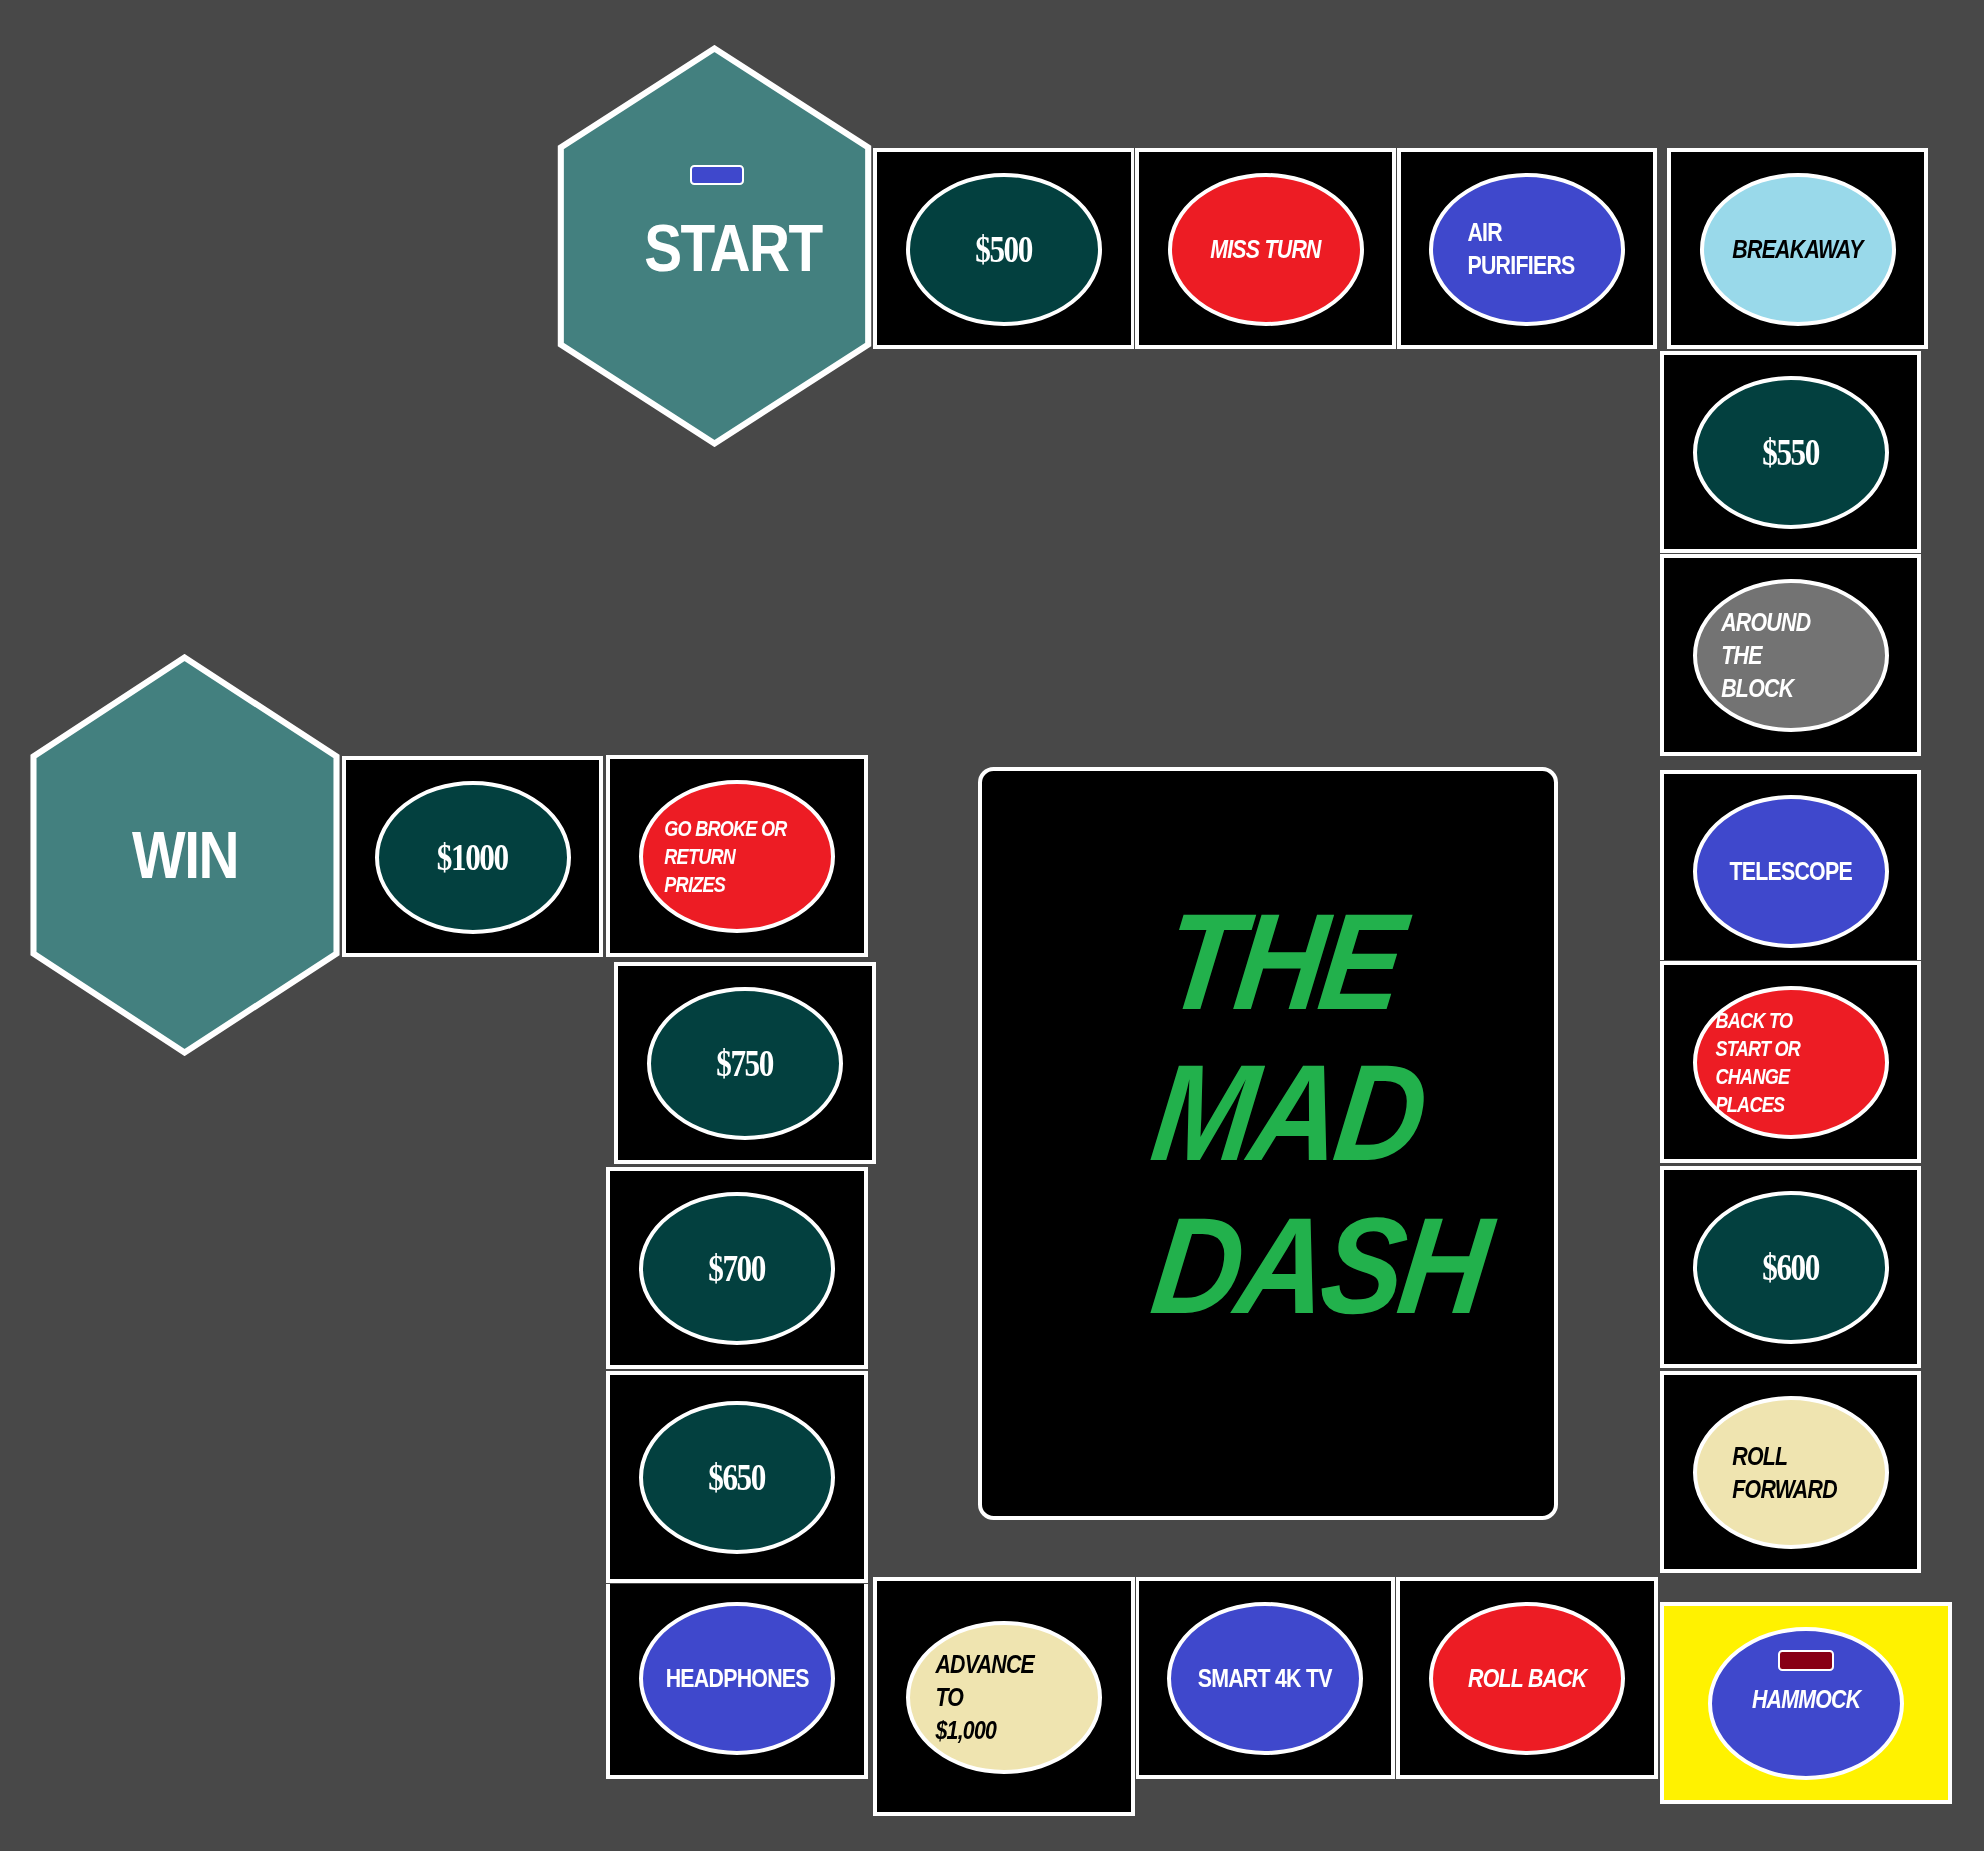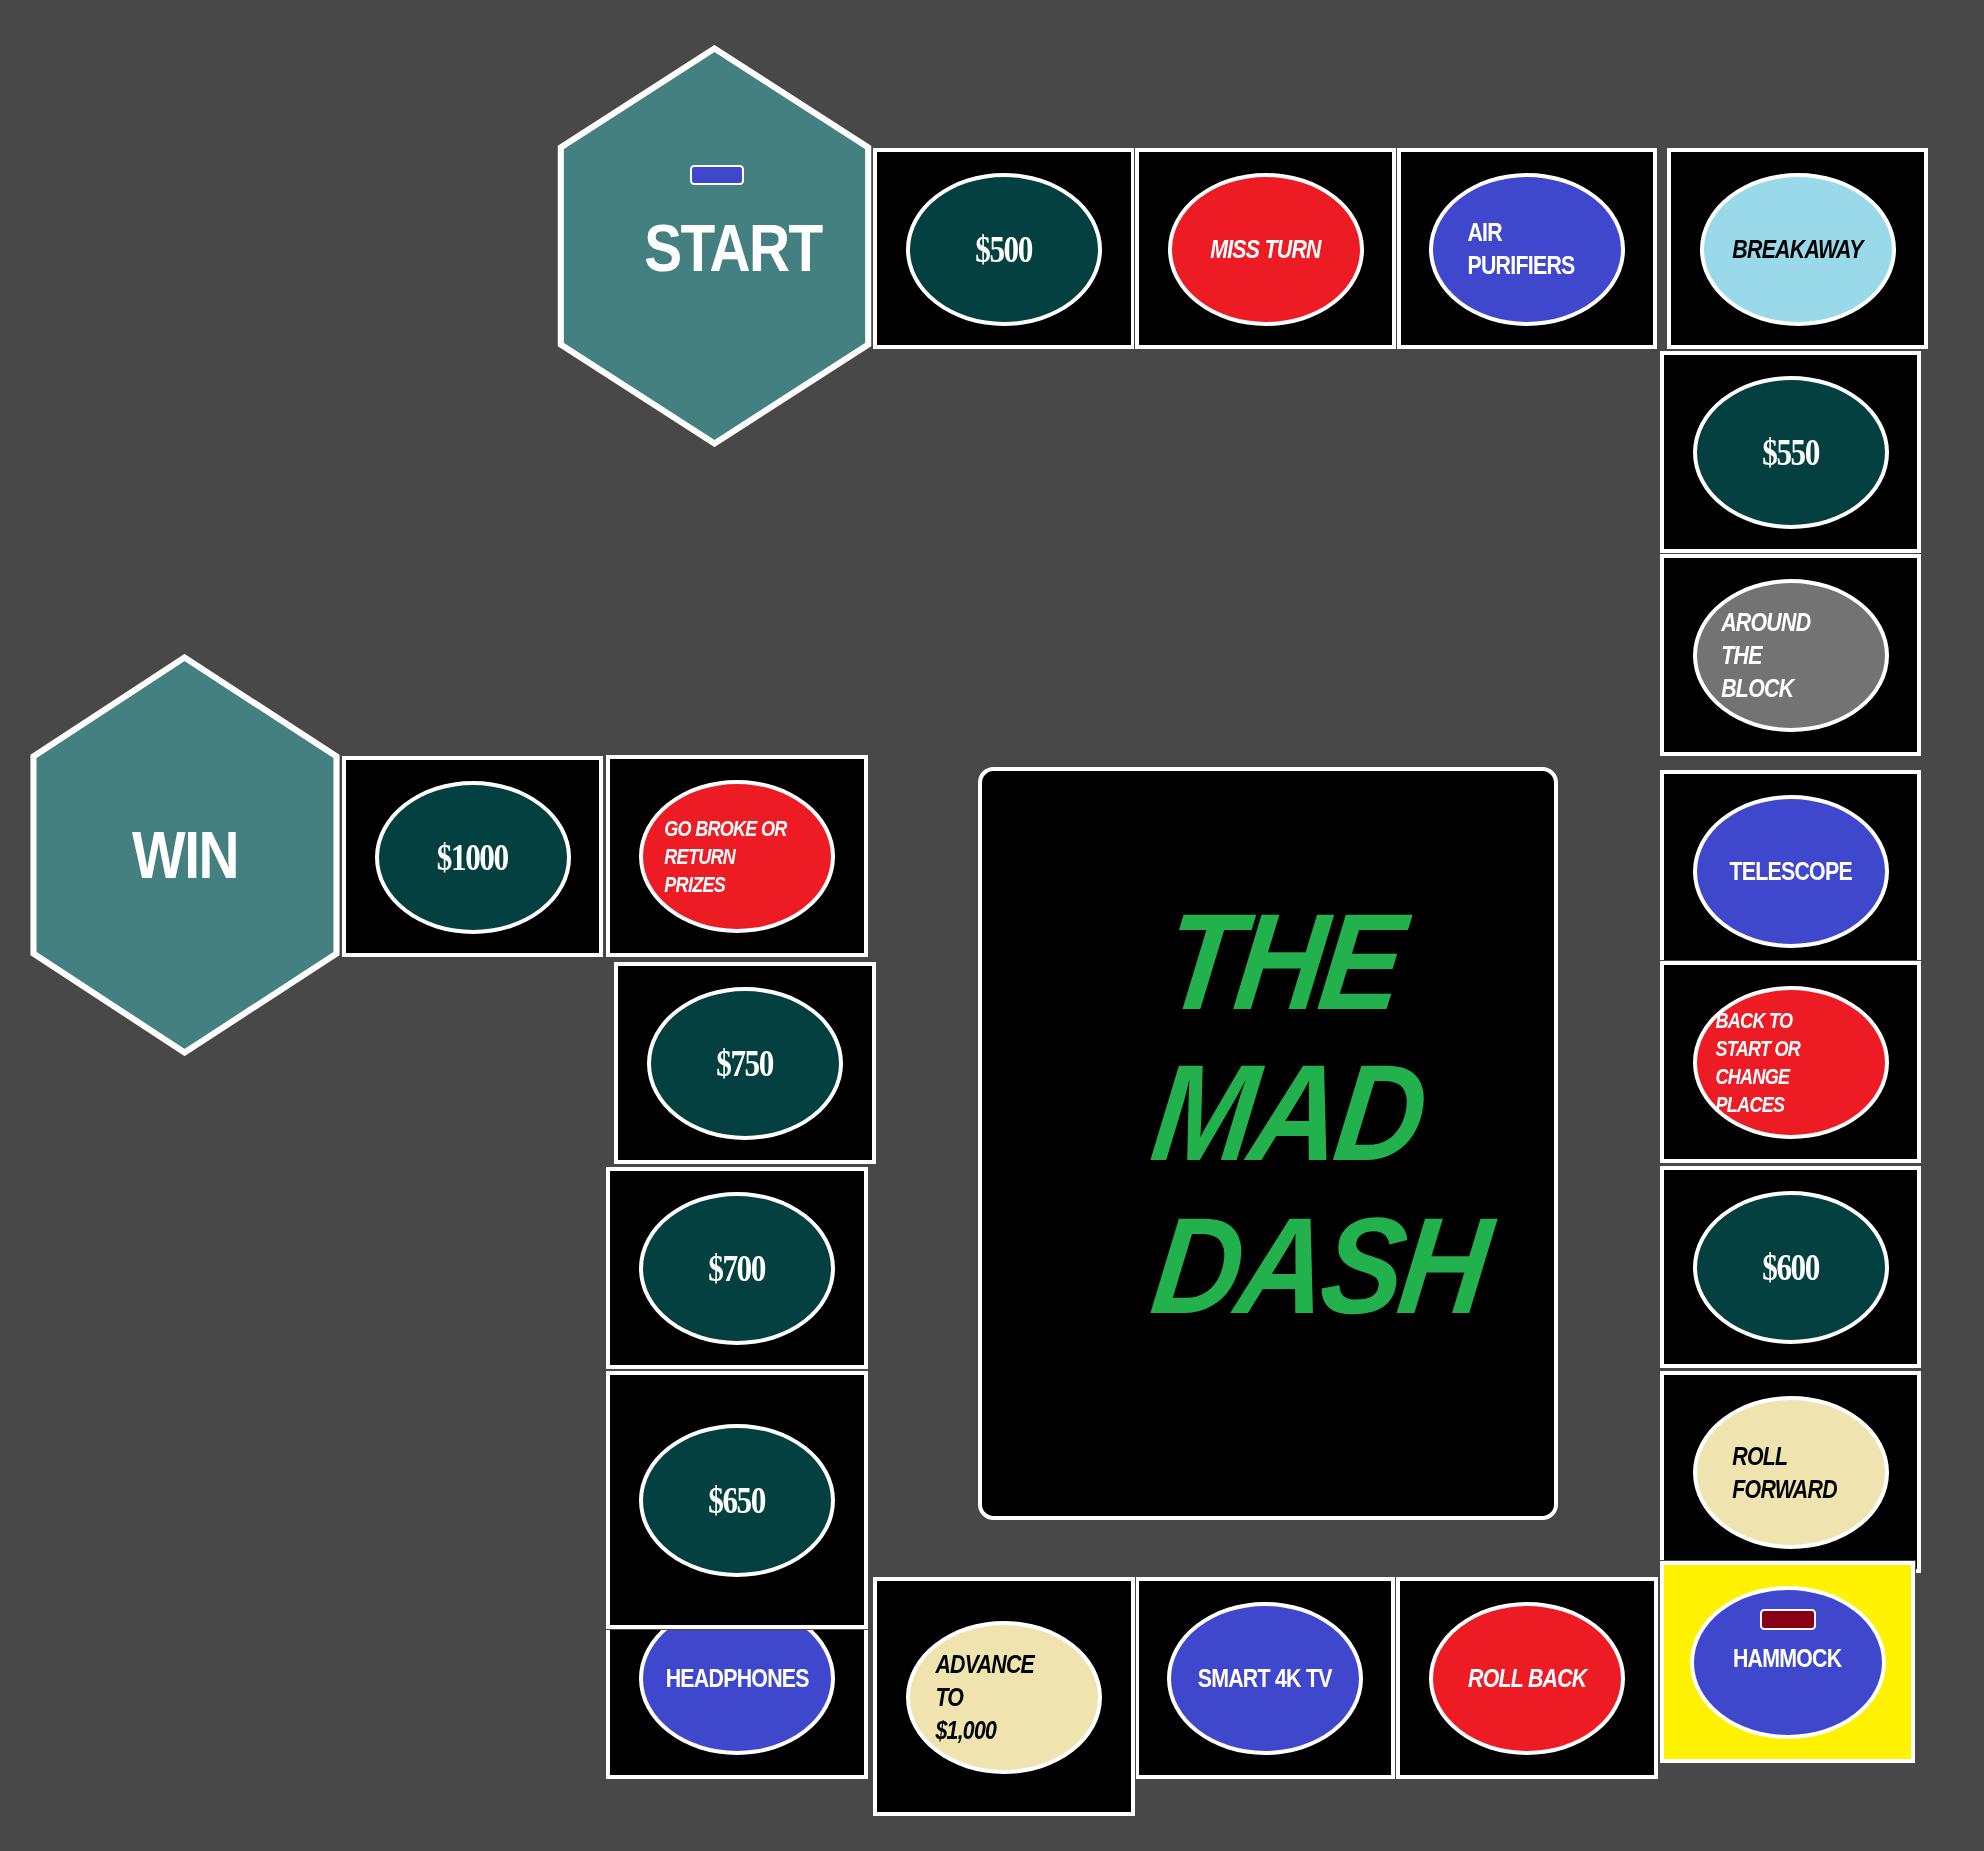--- a/index.html
+++ b/index.html
@@ -130,21 +130,21 @@
   <div class="oval" style="background:#03403f;">
     <span class="label money">$600</span>
   </div>
 </div>
 <div class="tile" style="left:1660px; top:1371px; width:261px; height:202px;">
   <div class="oval" style="background:#efe4b0;">
     <span class="label italic dark left" style="padding-left:43px;">ROLL
 FORWARD</span>
   </div>
 </div>
-<div class="tile highlight" style="left:1660px; top:1561px; width:255px; height:202px;">
+<div class="tile highlight" style="left:1660px; top:1602px; width:292px; height:202px;font-style:italic;">
   <div class="oval" style="background:#3f48cc; justify-content:flex-start; padding-top:19px;">
     <div class="pill" style="background:#880015;"></div>
     <span class="label">HAMMOCK</span>
   </div>
 </div>
 
 <div class="tile" style="left:1396px; top:1577px; width:262px; height:202px;">
   <div class="oval" style="background:#ed1c24;">
     <span class="label italic">ROLL BACK</span>
   </div>
@@ -159,21 +159,21 @@
     <span class="label italic dark left" style="padding-left:31px;">ADVANCE TO
 $1,000</span>
   </div>
 </div>
 <div class="tile" style="left:606px; top:1577px; width:262px; height:202px;">
   <div class="oval" style="background:#3f48cc;">
     <span class="label">HEADPHONES</span>
   </div>
 </div>
 
-<div class="tile" style="left:606px; top:1371px; width:262px; height:258px;">
+<div class="tile" style="left:606px; top:1371px; width:262px; height:212px;">
   <div class="oval" style="background:#03403f;">
     <span class="label money">$650</span>
   </div>
 </div>
 <div class="tile" style="left:606px; top:1167px; width:262px; height:202px;">
   <div class="oval" style="background:#03403f;">
     <span class="label money">$700</span>
   </div>
 </div>
 <div class="tile" style="left:606px; top:962px; width:262px; height:202px;margin-left:8px;">

